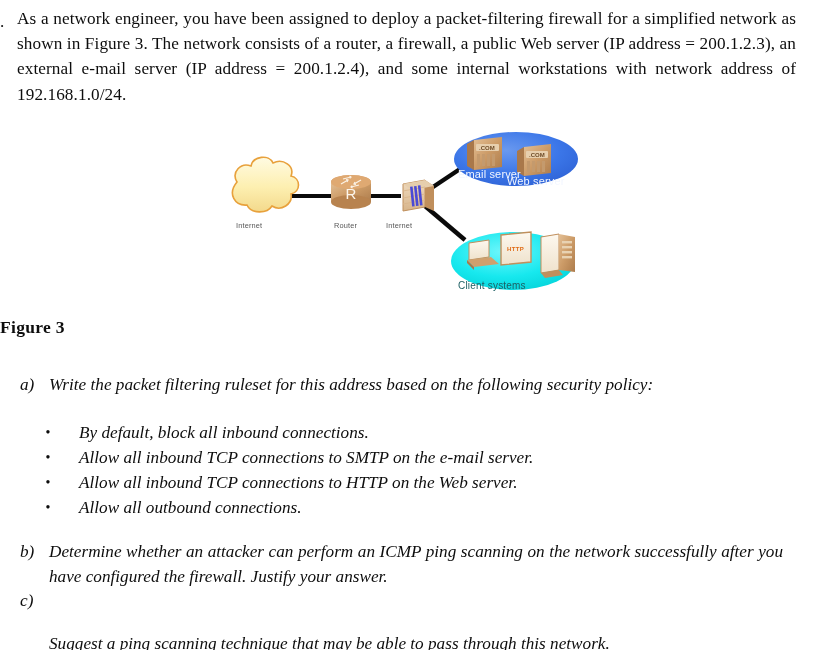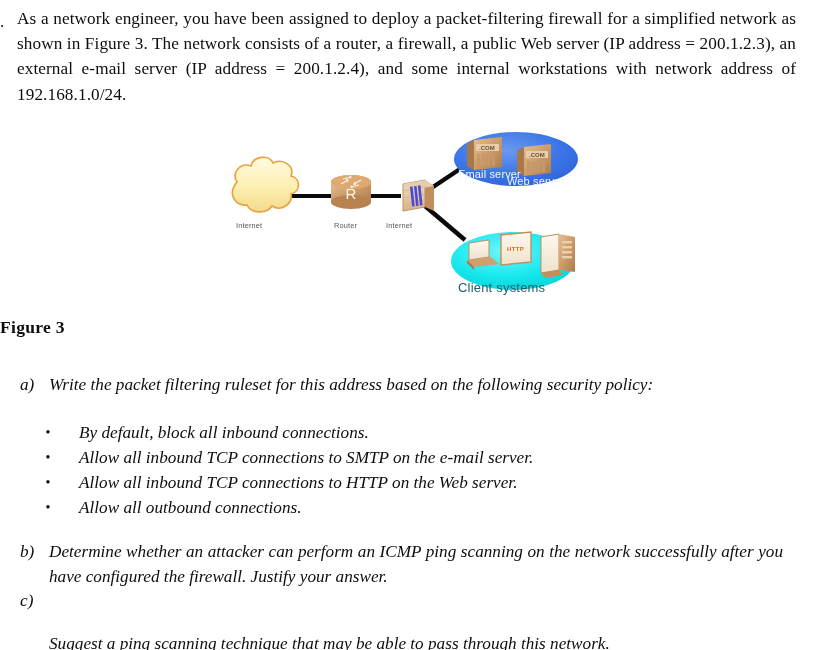--- a/index.html
+++ b/index.html
@@ -80,21 +80,21 @@
     text-align: center;
   }
   .lbl-email { left: 243px; top: 50px; }
   .lbl-web   { left: 292px; top: 57px; }
 
   .lbl-clients {
     position: absolute;
     left: 243px;
     top: 162px;
     font-family: "Liberation Sans", "DejaVu Sans", sans-serif;
-    font-size: 13px;
+    font-size: 10px;
     color: #1d5f63;
     white-space: nowrap;
     letter-spacing: .2px;
   }
 
   .figure-caption {
     position: absolute;
     left: 0;
     top: 317px;
     width: 748px;

